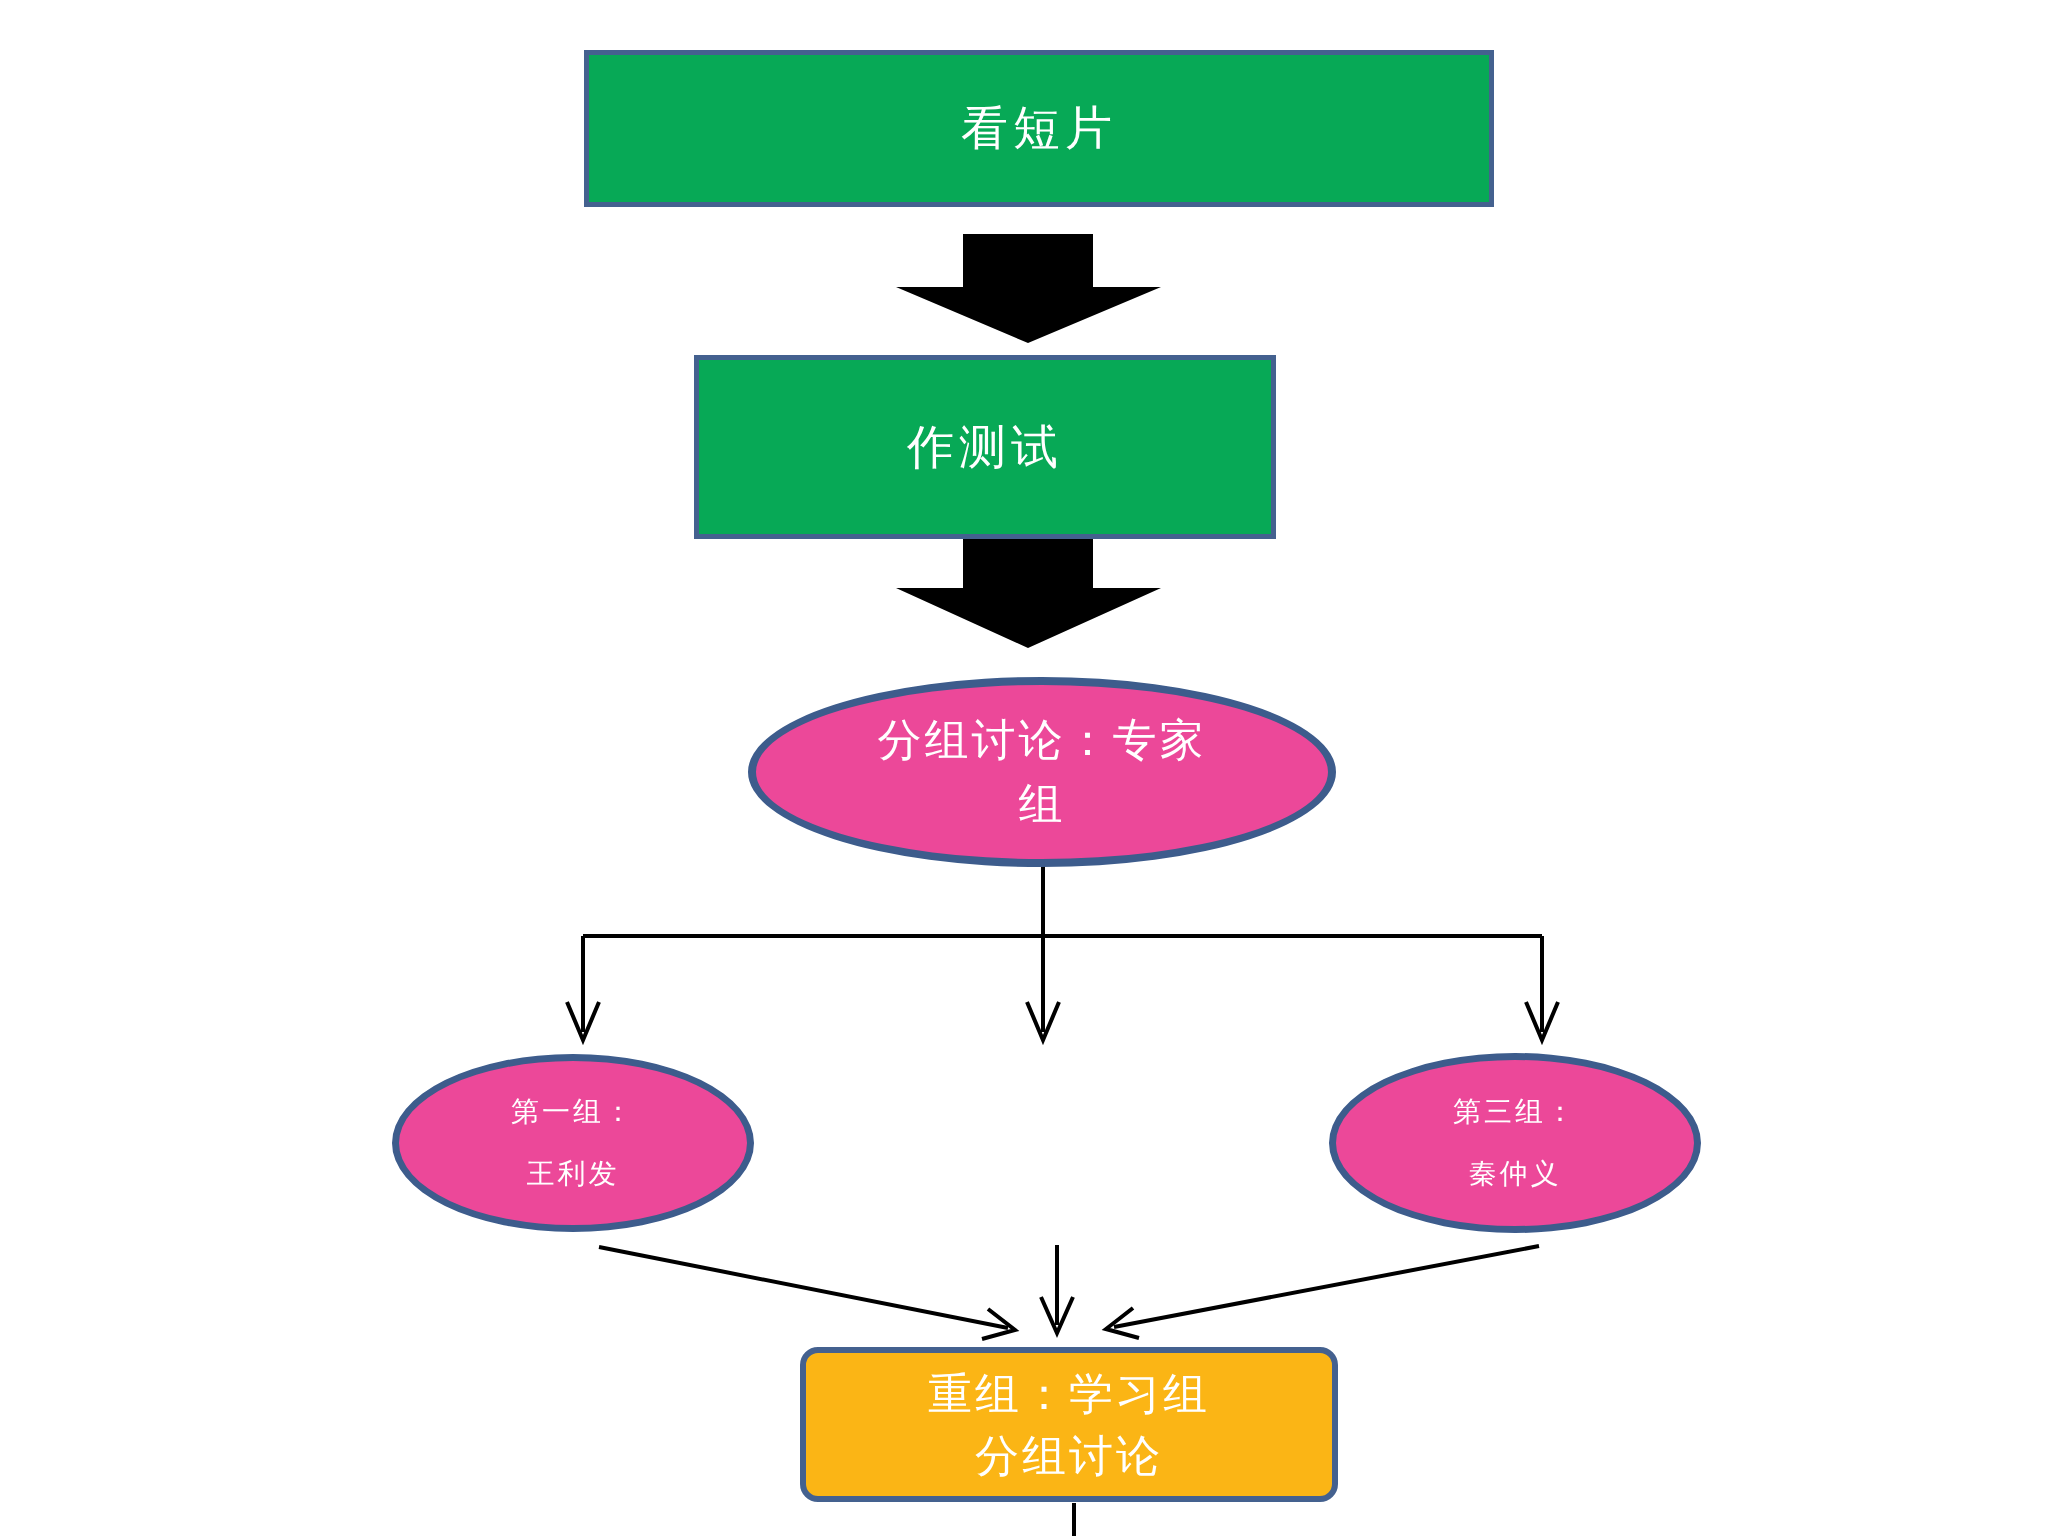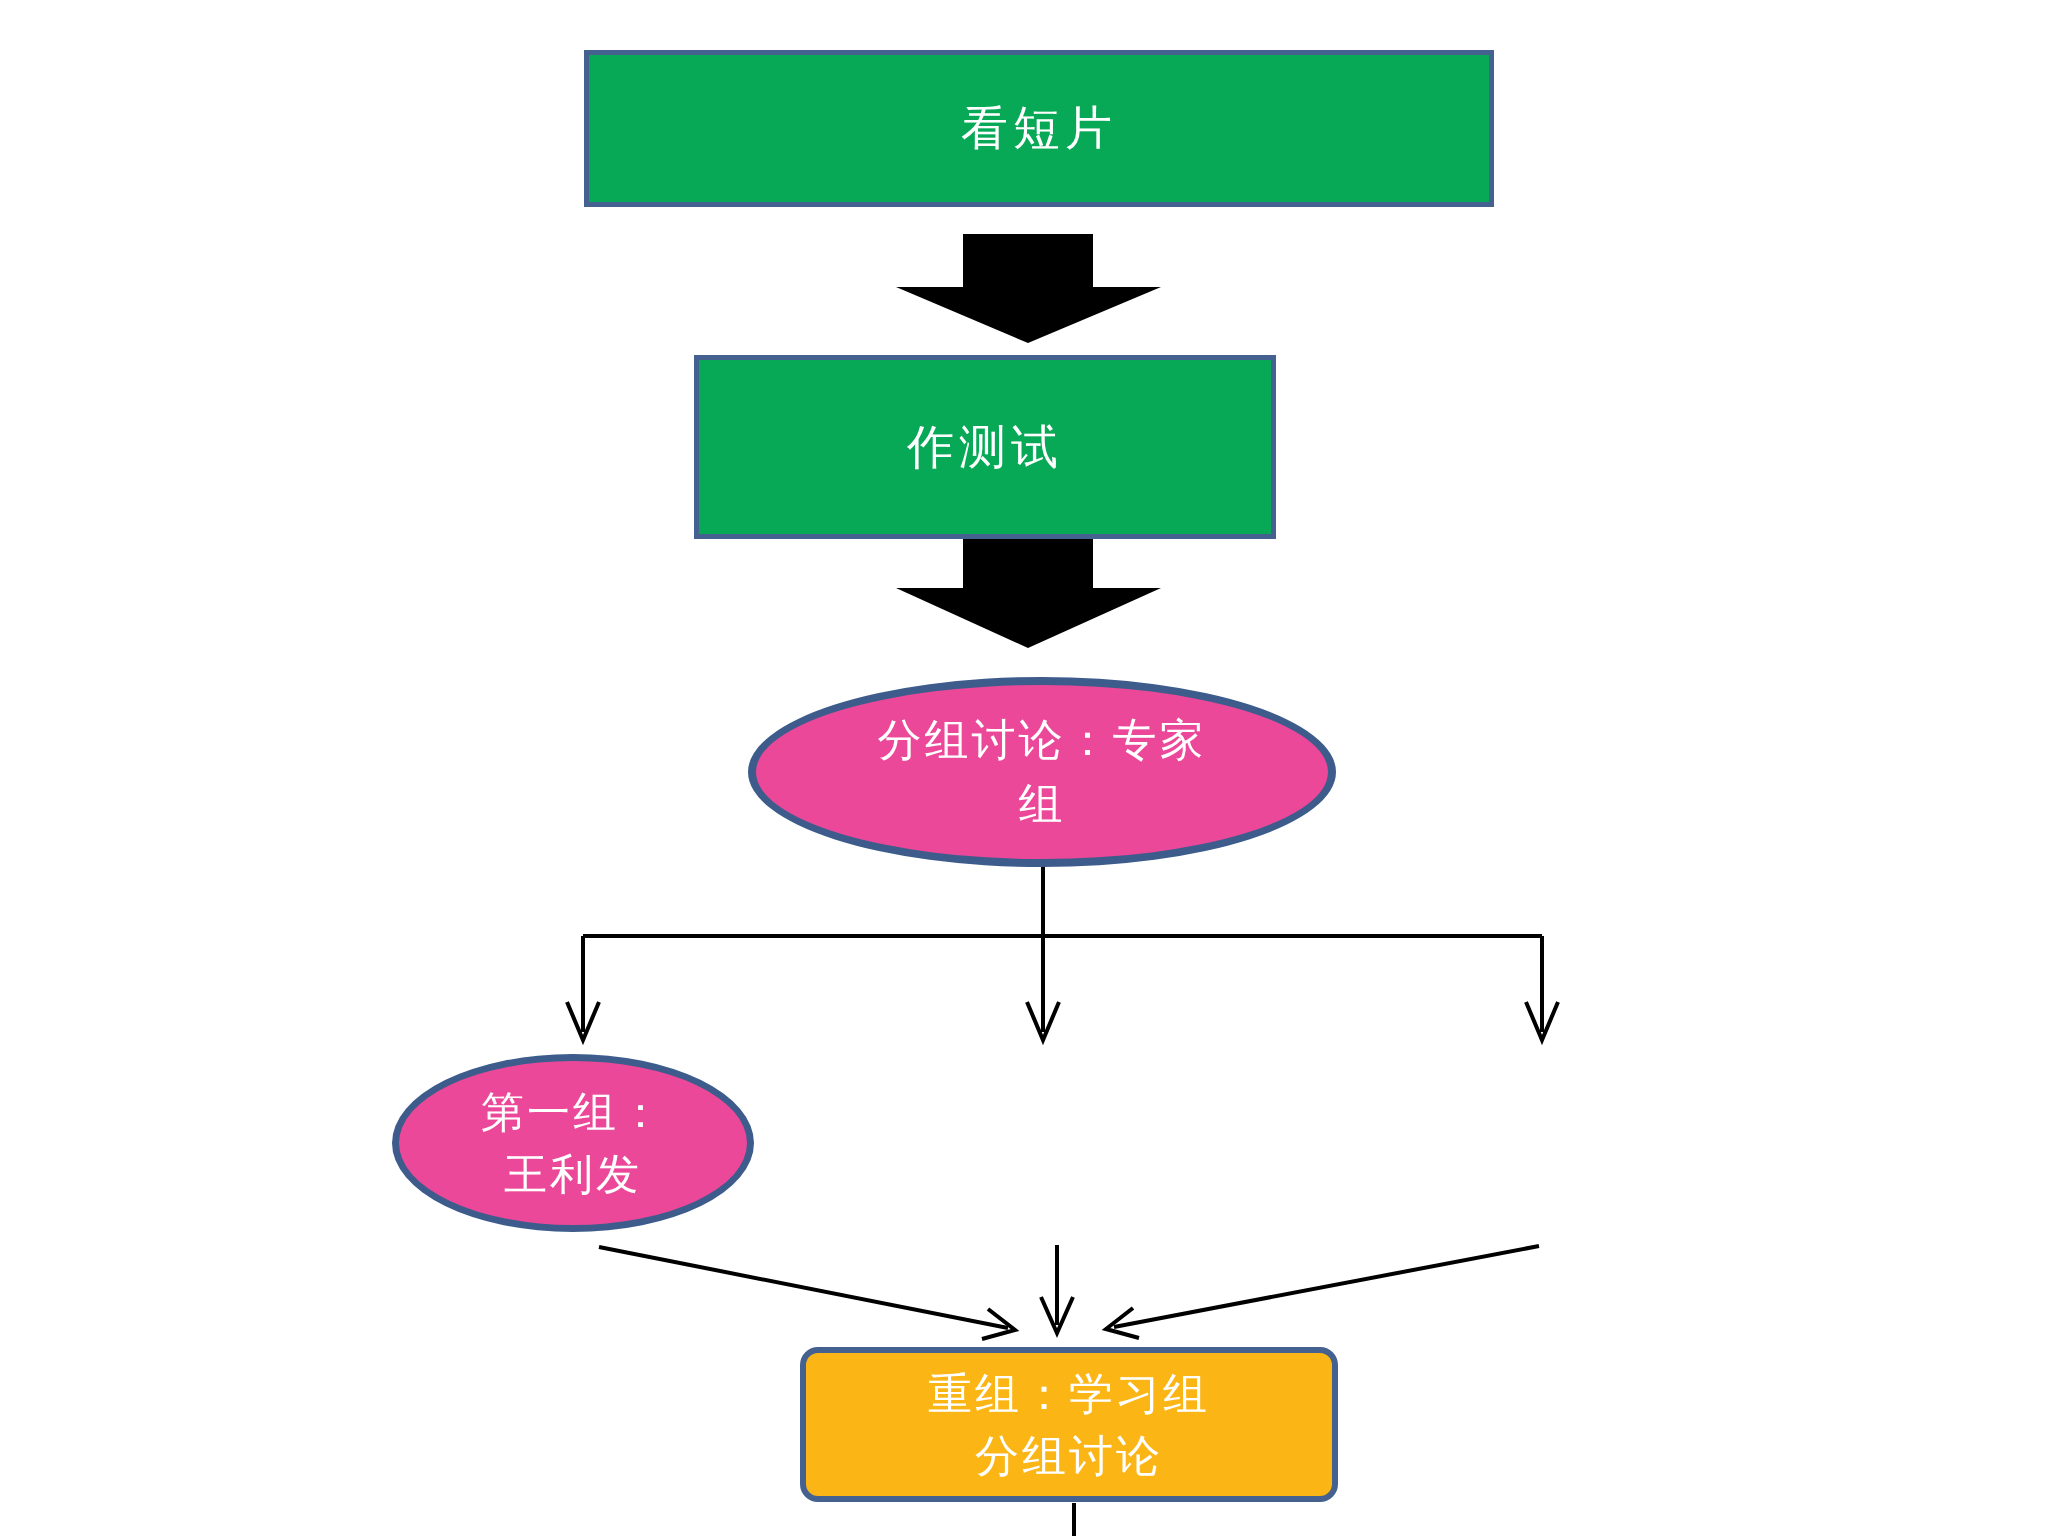--- a/index.html
+++ b/index.html
@@ -24,21 +24,21 @@
     background:#07A956;
     border:5px solid #44618F;
     font-size:47px;letter-spacing:5px;
   }
   .ellipse-blue{
     background:#ec4899;
     border:8px solid #3D5C8C;
     border-radius:50%;
     font-size:44px;line-height:64px;letter-spacing:3px;
   }
-  .ellipse-small{border-width:7px;font-size:43px;line-height:62px;}
+  .ellipse-small{border-width:7px;font-size:28px;line-height:62px;}
   .rounded-orange{
     background:#FBB515;
     border:6px solid #44618F;
     border-radius:18px;
     font-size:44px;line-height:62px;letter-spacing:3px;
   }
 
   
   #watch  {left:584px; top:50px;  width:910px; height:157px;text-align:right;}
   #test   {left:694px; top:355px; width:582px; height:184px;}
@@ -94,19 +94,23 @@
     <span class="ln">分组讨论：专家</span>
     <span class="ln">组</span>
   </div>
 
   <div class="node ellipse-blue ellipse-small" id="g1">
     <span class="ln">第一组：</span>
     <span class="ln">王利发</span>
   </div>
 
 
+  <div class="node ellipse-blue ellipse-small" id="g3">
+    <span class="ln">第三组：</span>
+    <span class="ln">秦仲义</span>
+  </div>
 
   <div class="node rounded-orange" id="regroup">
     <span class="ln">重组：学习组</span>
     <span class="ln">分组讨论</span>
   </div>
 
 </div>
 
 </body></html>

